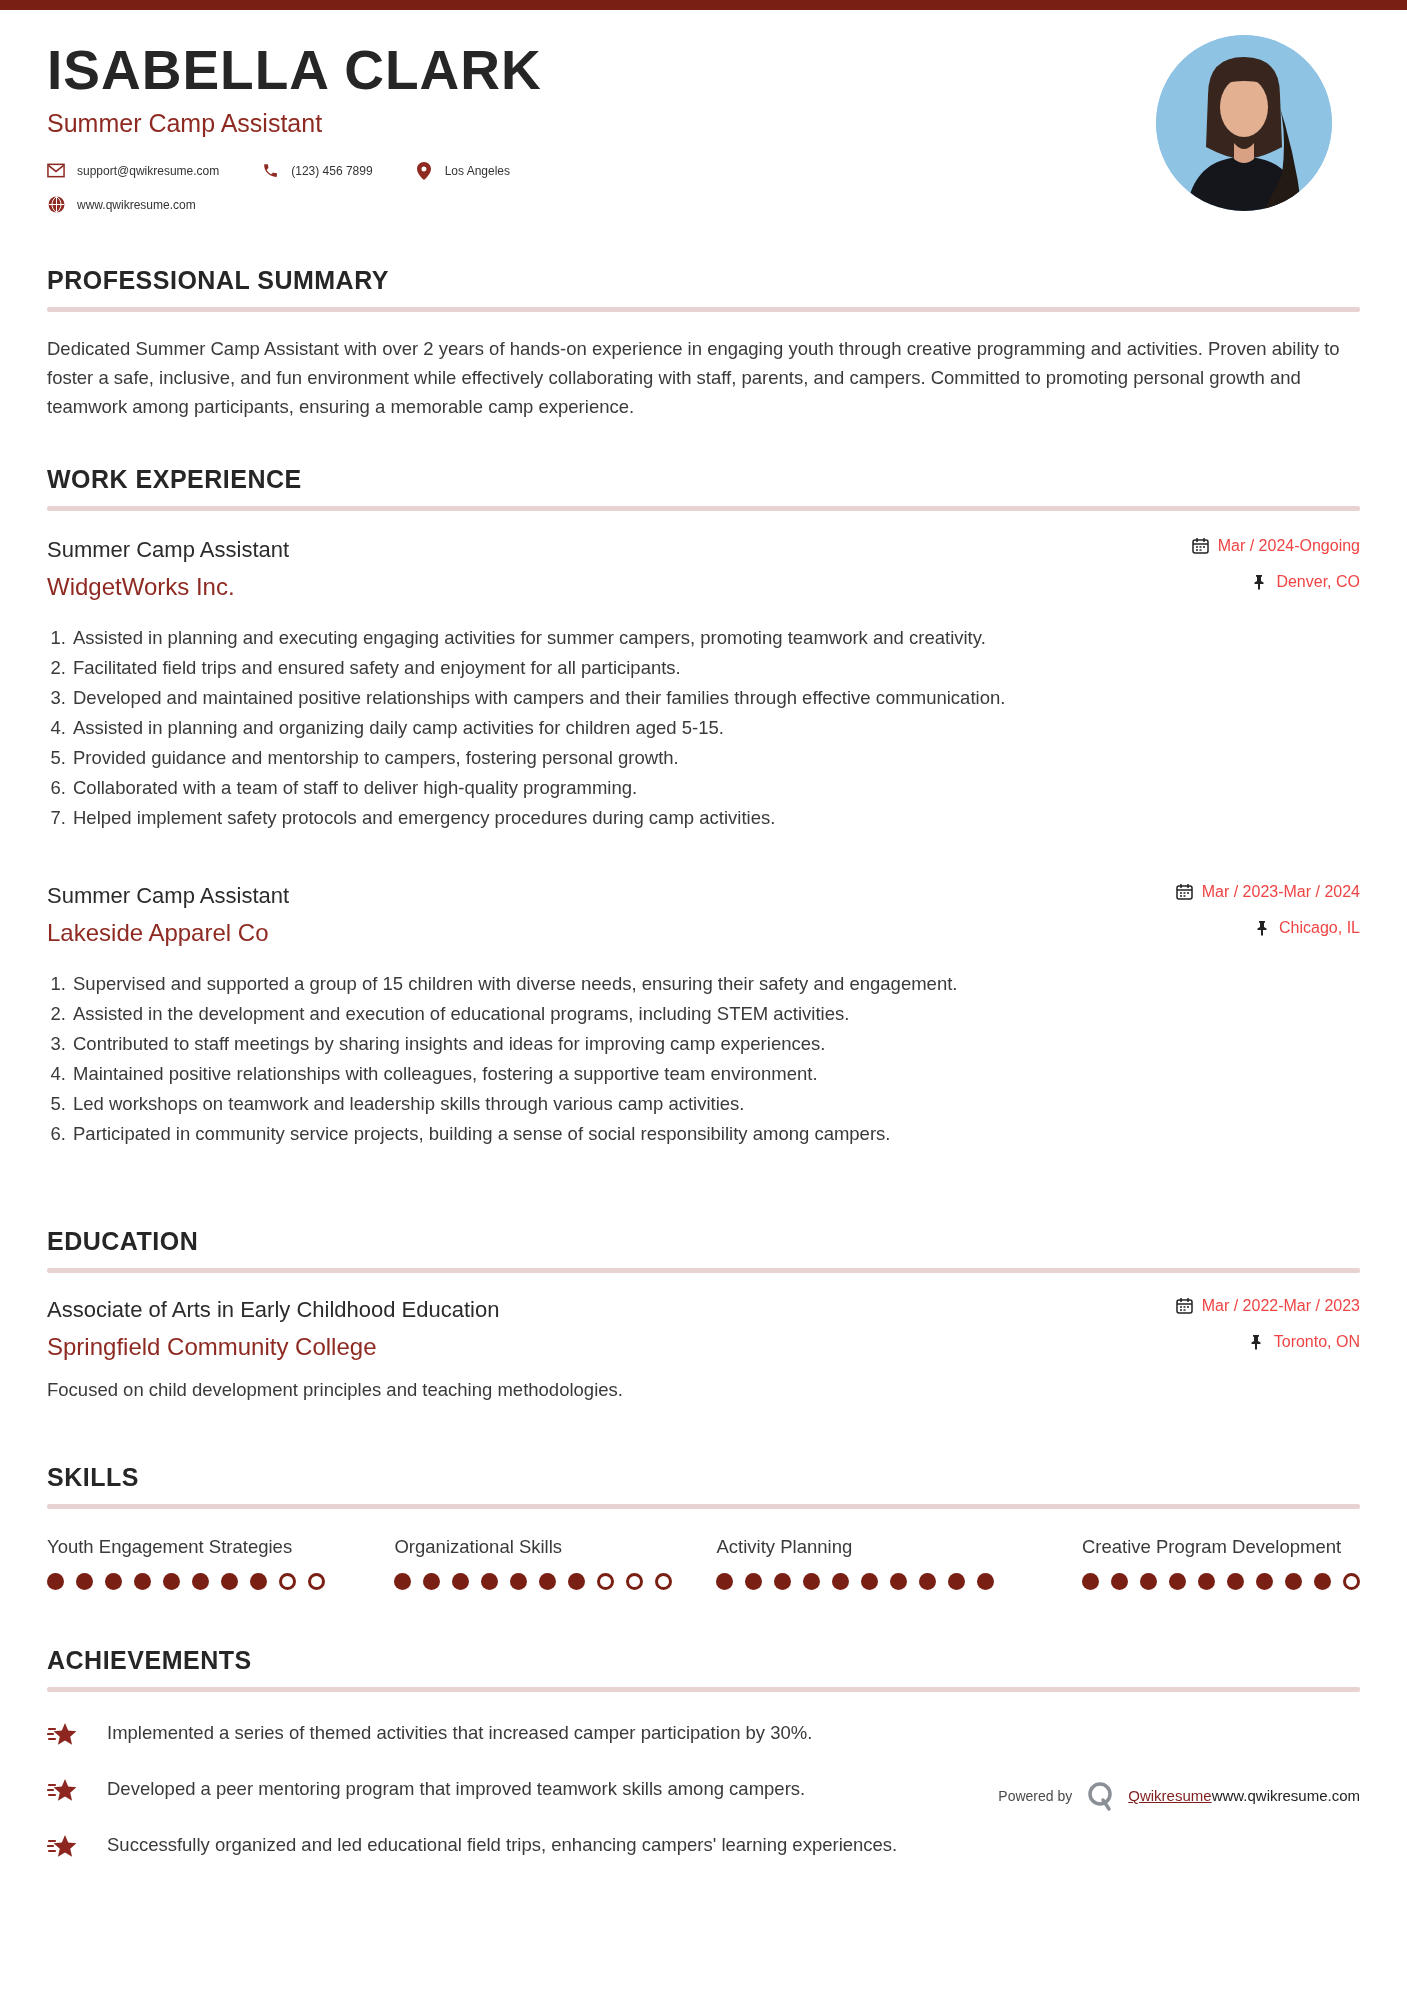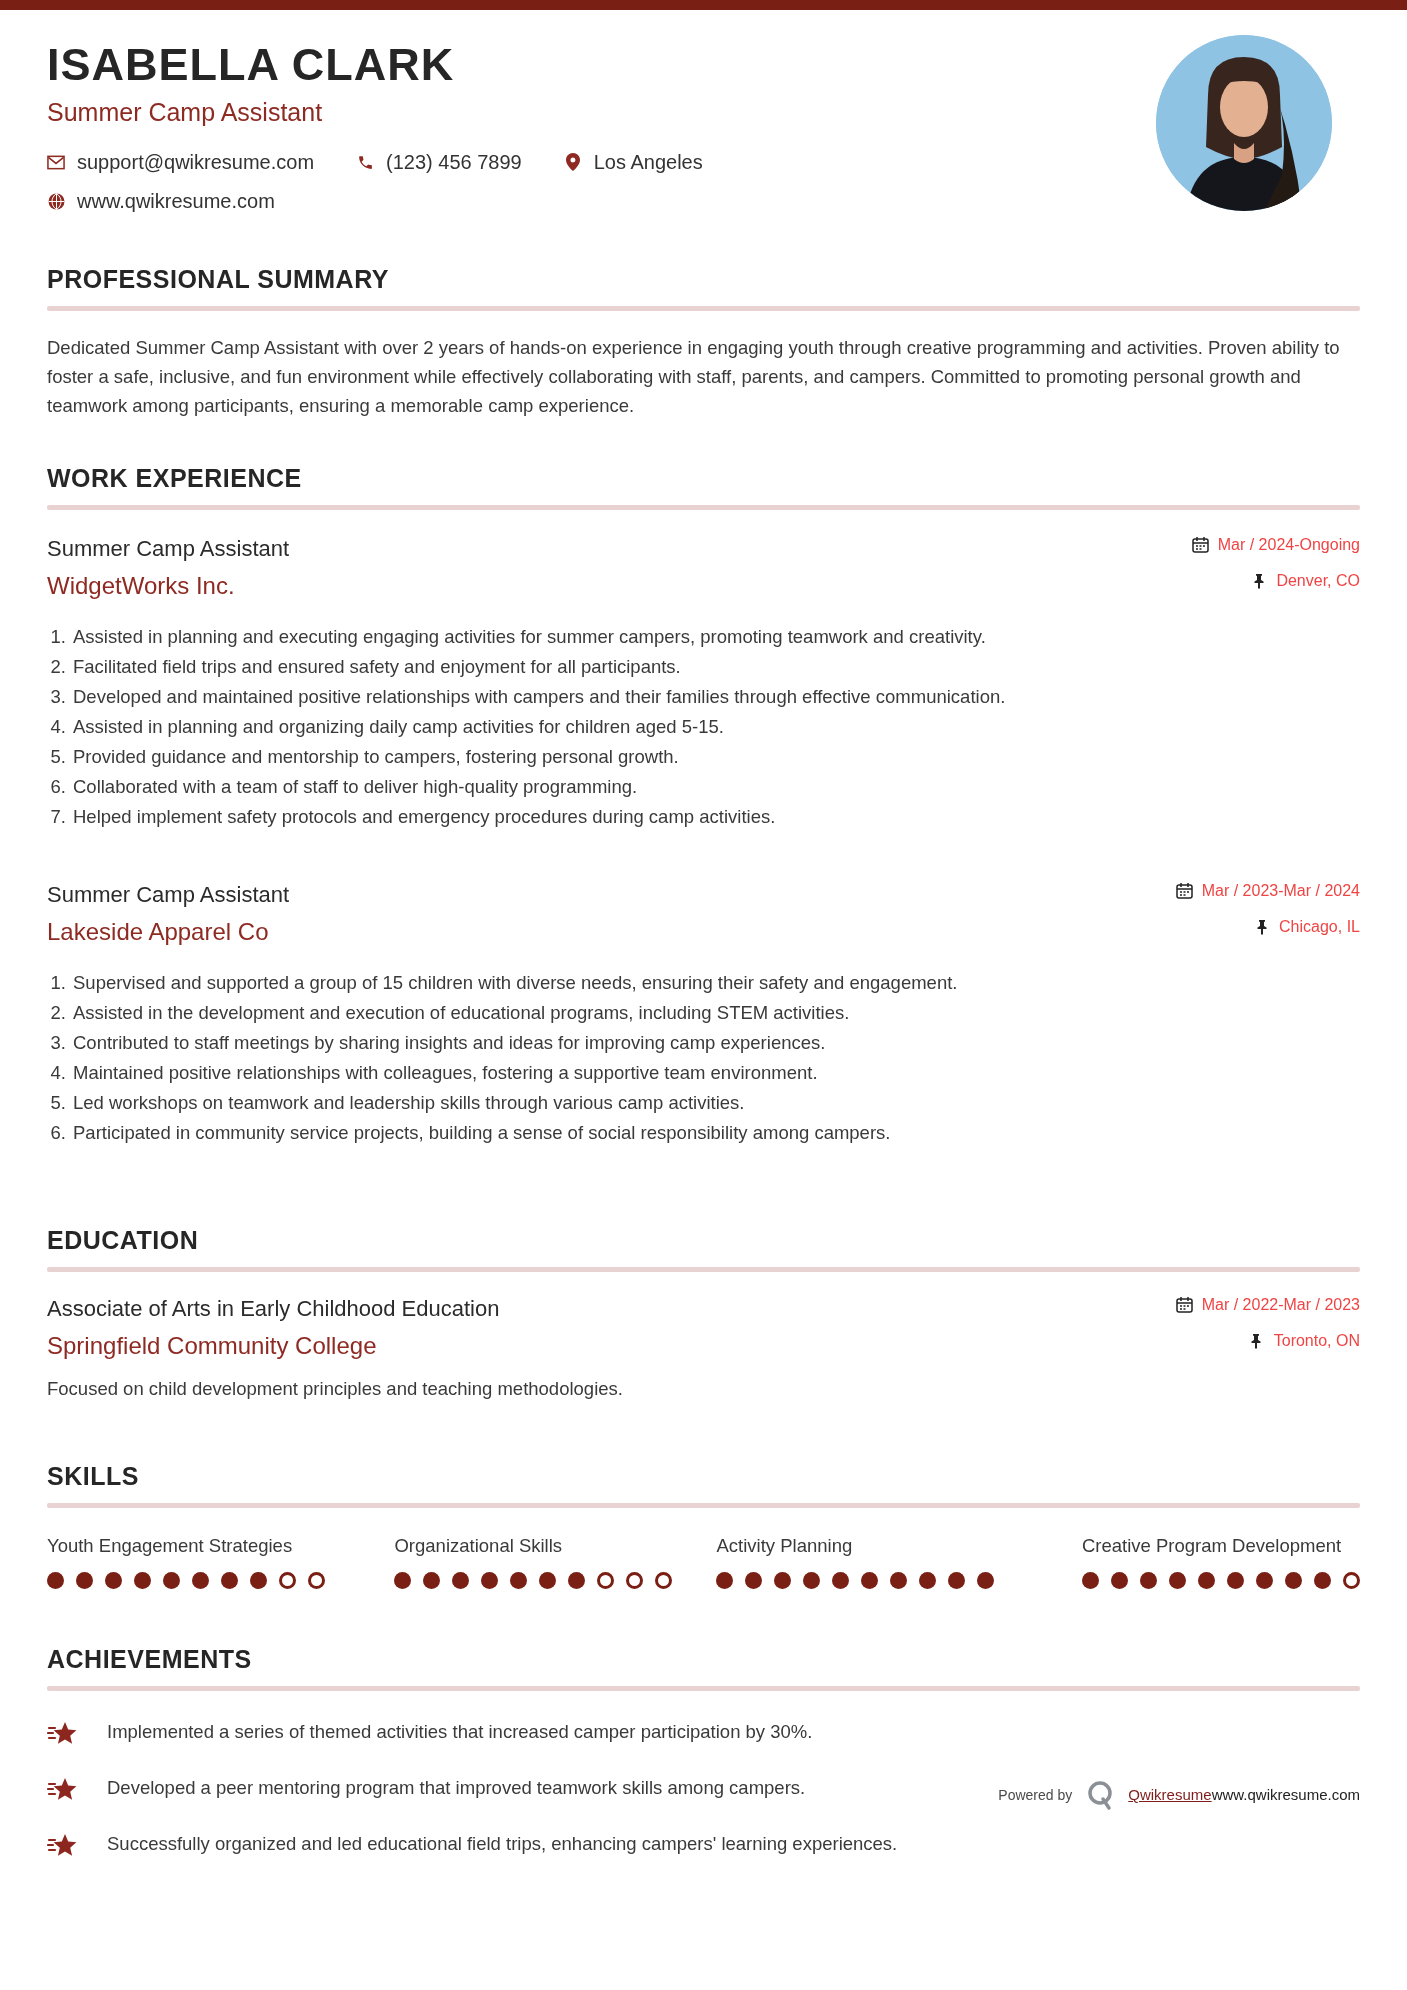--- a/index.html
+++ b/index.html
@@ -18,23 +18,23 @@
     font-family:"Liberation Sans", sans-serif;
     color:var(--body);
     position:relative;
     overflow:hidden;
   }
   .topbar{height:10px;width:100%;background:var(--dot);}
   .page{padding:0 47px;position:relative;}
 
   
   .header{padding-top:30px;position:relative;}
-  .name{font-size:45px;font-weight:700;letter-spacing:1px;color:#262626;line-height:1.1;}
+  .name{font-size:55px;font-weight:700;letter-spacing:1px;color:#262626;line-height:1.1;}
   .job-title-main{font-size:25px;color:var(--accent);margin-top:8px;font-weight:500;}
-  .contact-row{display:flex;align-items:center;gap:14px;margin-top:24px;font-size:20px;color:#333;}
+  .contact-row{display:flex;align-items:center;gap:14px;margin-top:24px;font-size:12px;color:#333;}
   .contact-row + .contact-row{margin-top:16px;}
   .contact-item{display:flex;align-items:center;gap:12px;margin-right:28px;}
   .cicon{width:18px;height:18px;display:inline-flex;align-items:center;justify-content:center;flex:0 0 auto;}
   .cicon svg{display:block;}
   .photo{
     position:absolute;top:25px;right:28px;width:176px;height:176px;border-radius:50%;
     background:var(--photo-bg);overflow:hidden;
   }
   .photo svg{display:block;}
 

